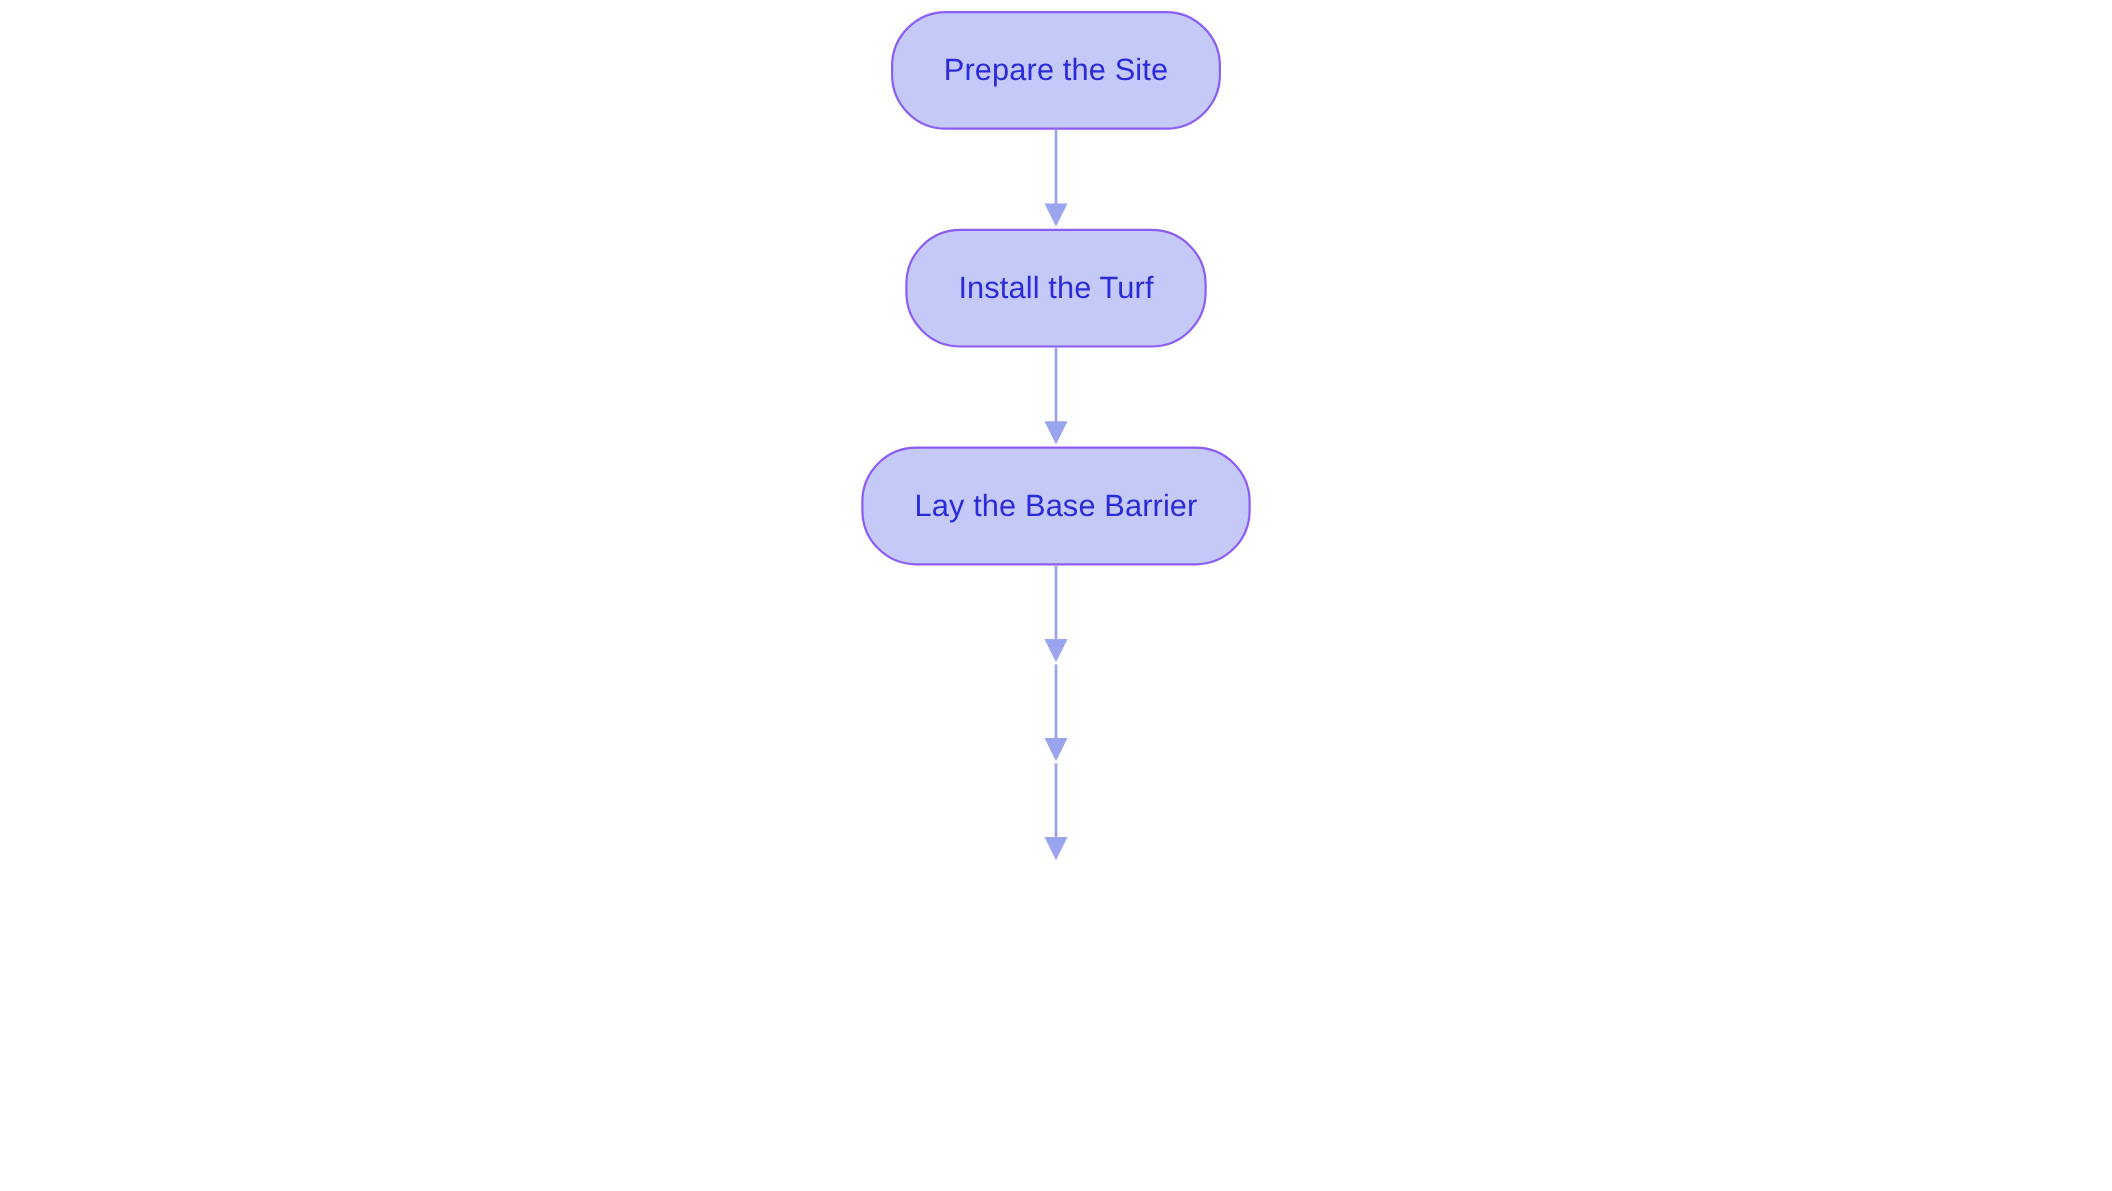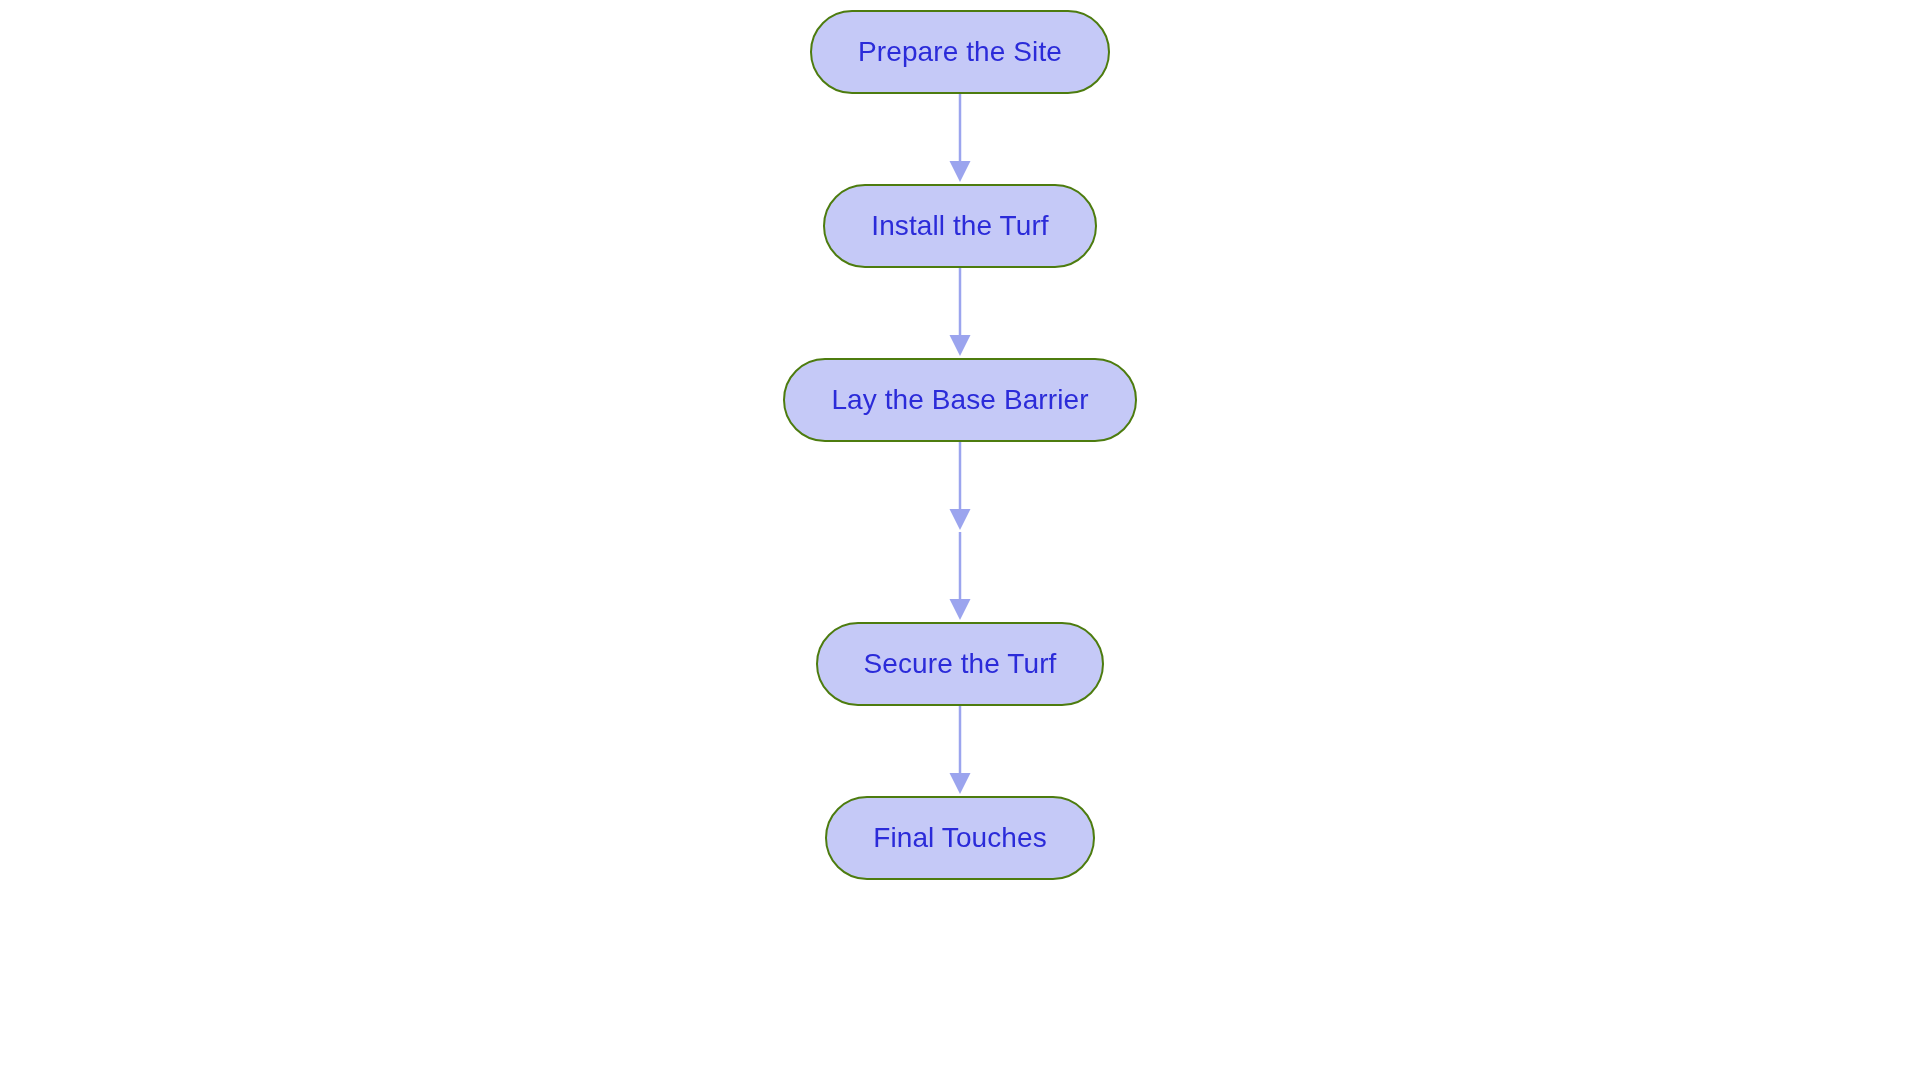--- a/index.html
+++ b/index.html
@@ -31,23 +31,23 @@
     display: flex;
     flex-direction: column;
     align-items: center;
     justify-content: flex-start;
     padding-top: 10px;
     box-sizing: border-box;
   }
 
   .node {
     box-sizing: border-box;
-    height: 84px;
+    height: 108px;
     background: #C5C9F7;
-    border: 2px solid #4d7c0f;
+    border: 2px solid #8b5cf6;
     border-radius: 50px;
     display: flex;
     align-items: center;
     justify-content: center;
     padding: 0 46px;
     flex: none;
   }
 
   .node-label {
     color: #2B2BD9;
@@ -114,29 +114,23 @@
     </div>
 
 
     <div class="connector">
       <svg viewBox="0 0 24 90" xmlns="http://www.w3.org/2000/svg" aria-hidden="true">
         <line x1="12" y1="0" x2="12" y2="70" stroke="#9BA4EE" stroke-width="2.5"></line>
         <polygon points="12,88 1.5,67 22.5,67" fill="#9BA4EE"></polygon>
       </svg>
     </div>
 
-    <div class="node">
-      <span class="node-label">Secure the Turf</span>
-    </div>
 
     <div class="connector">
       <svg viewBox="0 0 24 90" xmlns="http://www.w3.org/2000/svg" aria-hidden="true">
         <line x1="12" y1="0" x2="12" y2="70" stroke="#9BA4EE" stroke-width="2.5"></line>
         <polygon points="12,88 1.5,67 22.5,67" fill="#9BA4EE"></polygon>
       </svg>
     </div>
 
-    <div class="node">
-      <span class="node-label">Final Touches</span>
-    </div>
 
   </div>
 </div>
 
 </body></html>

